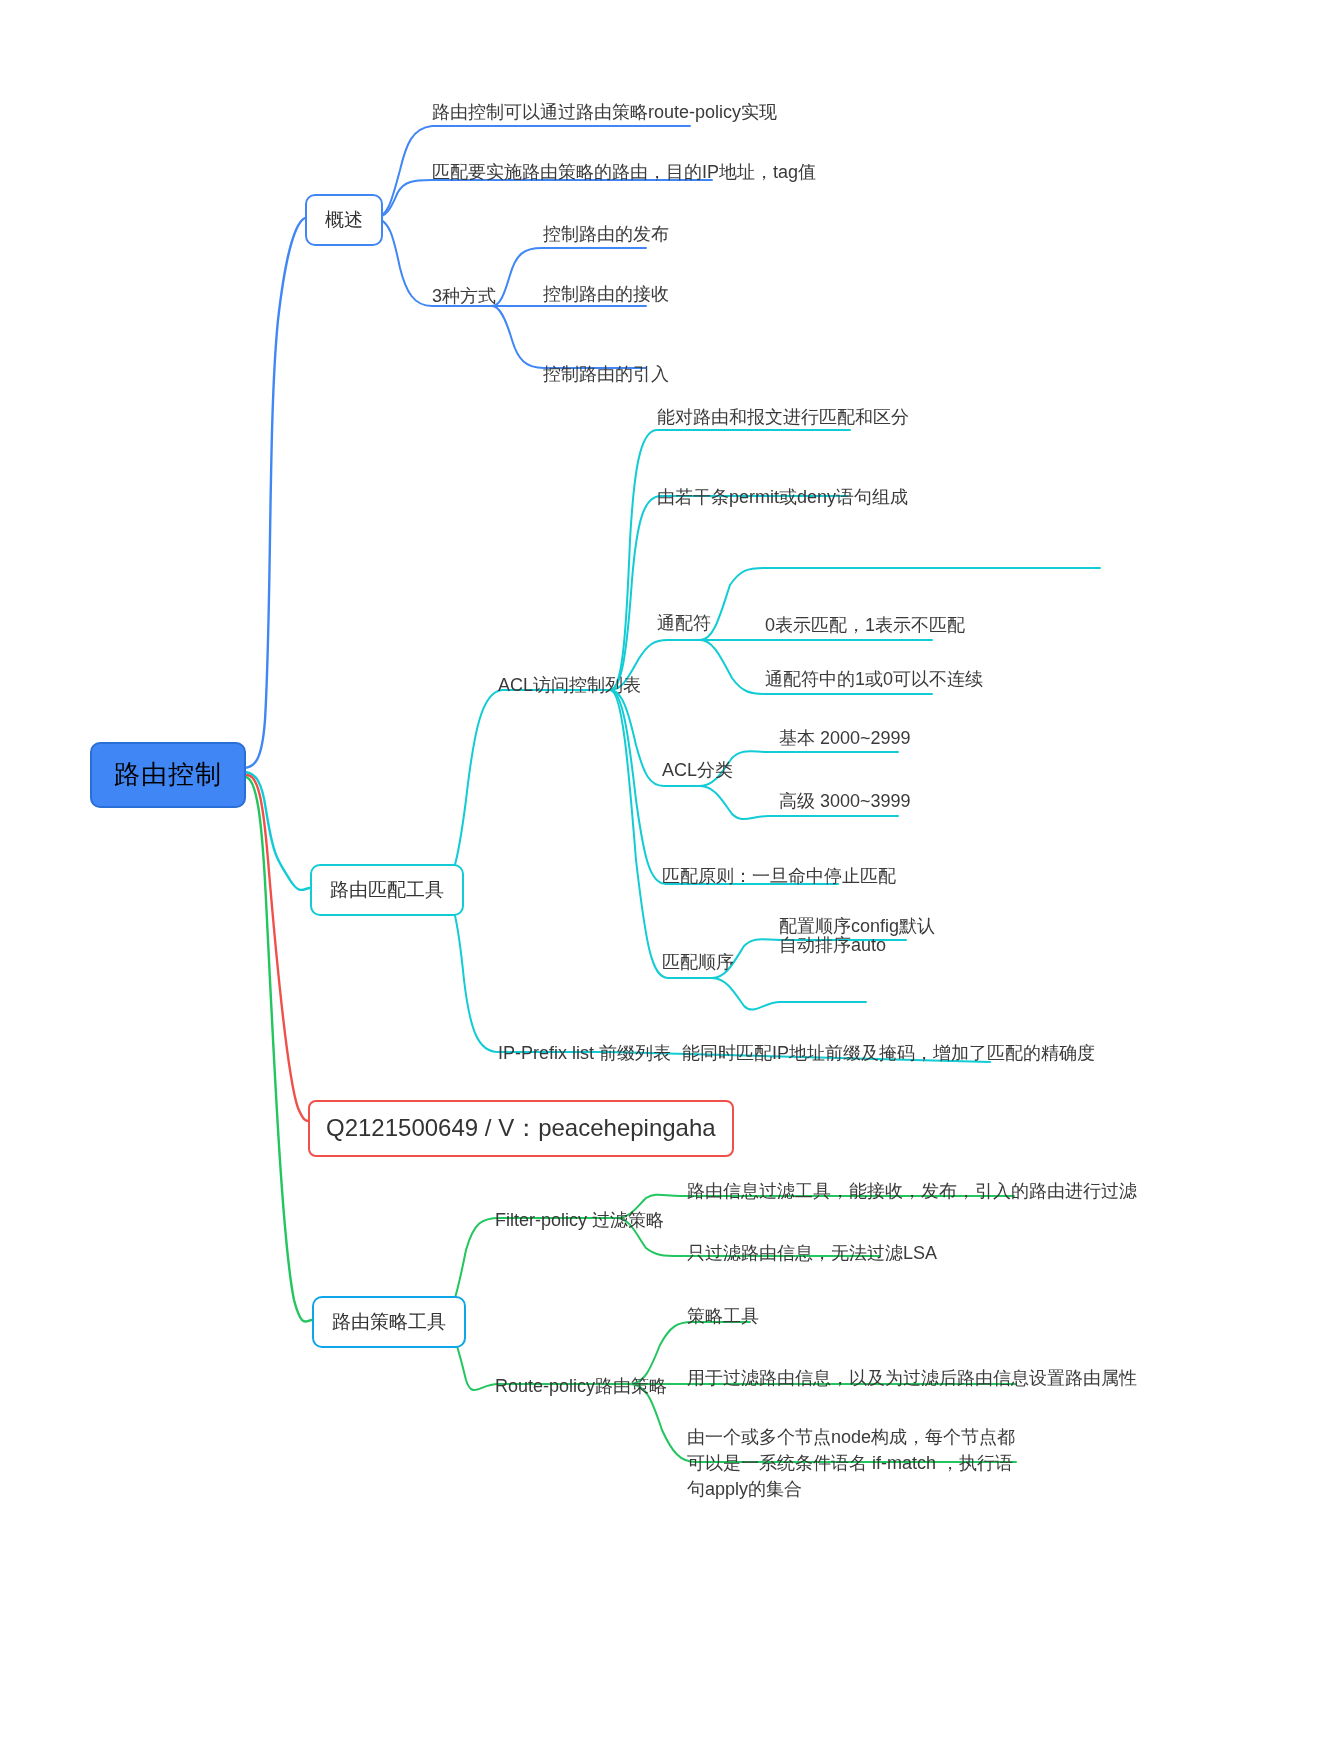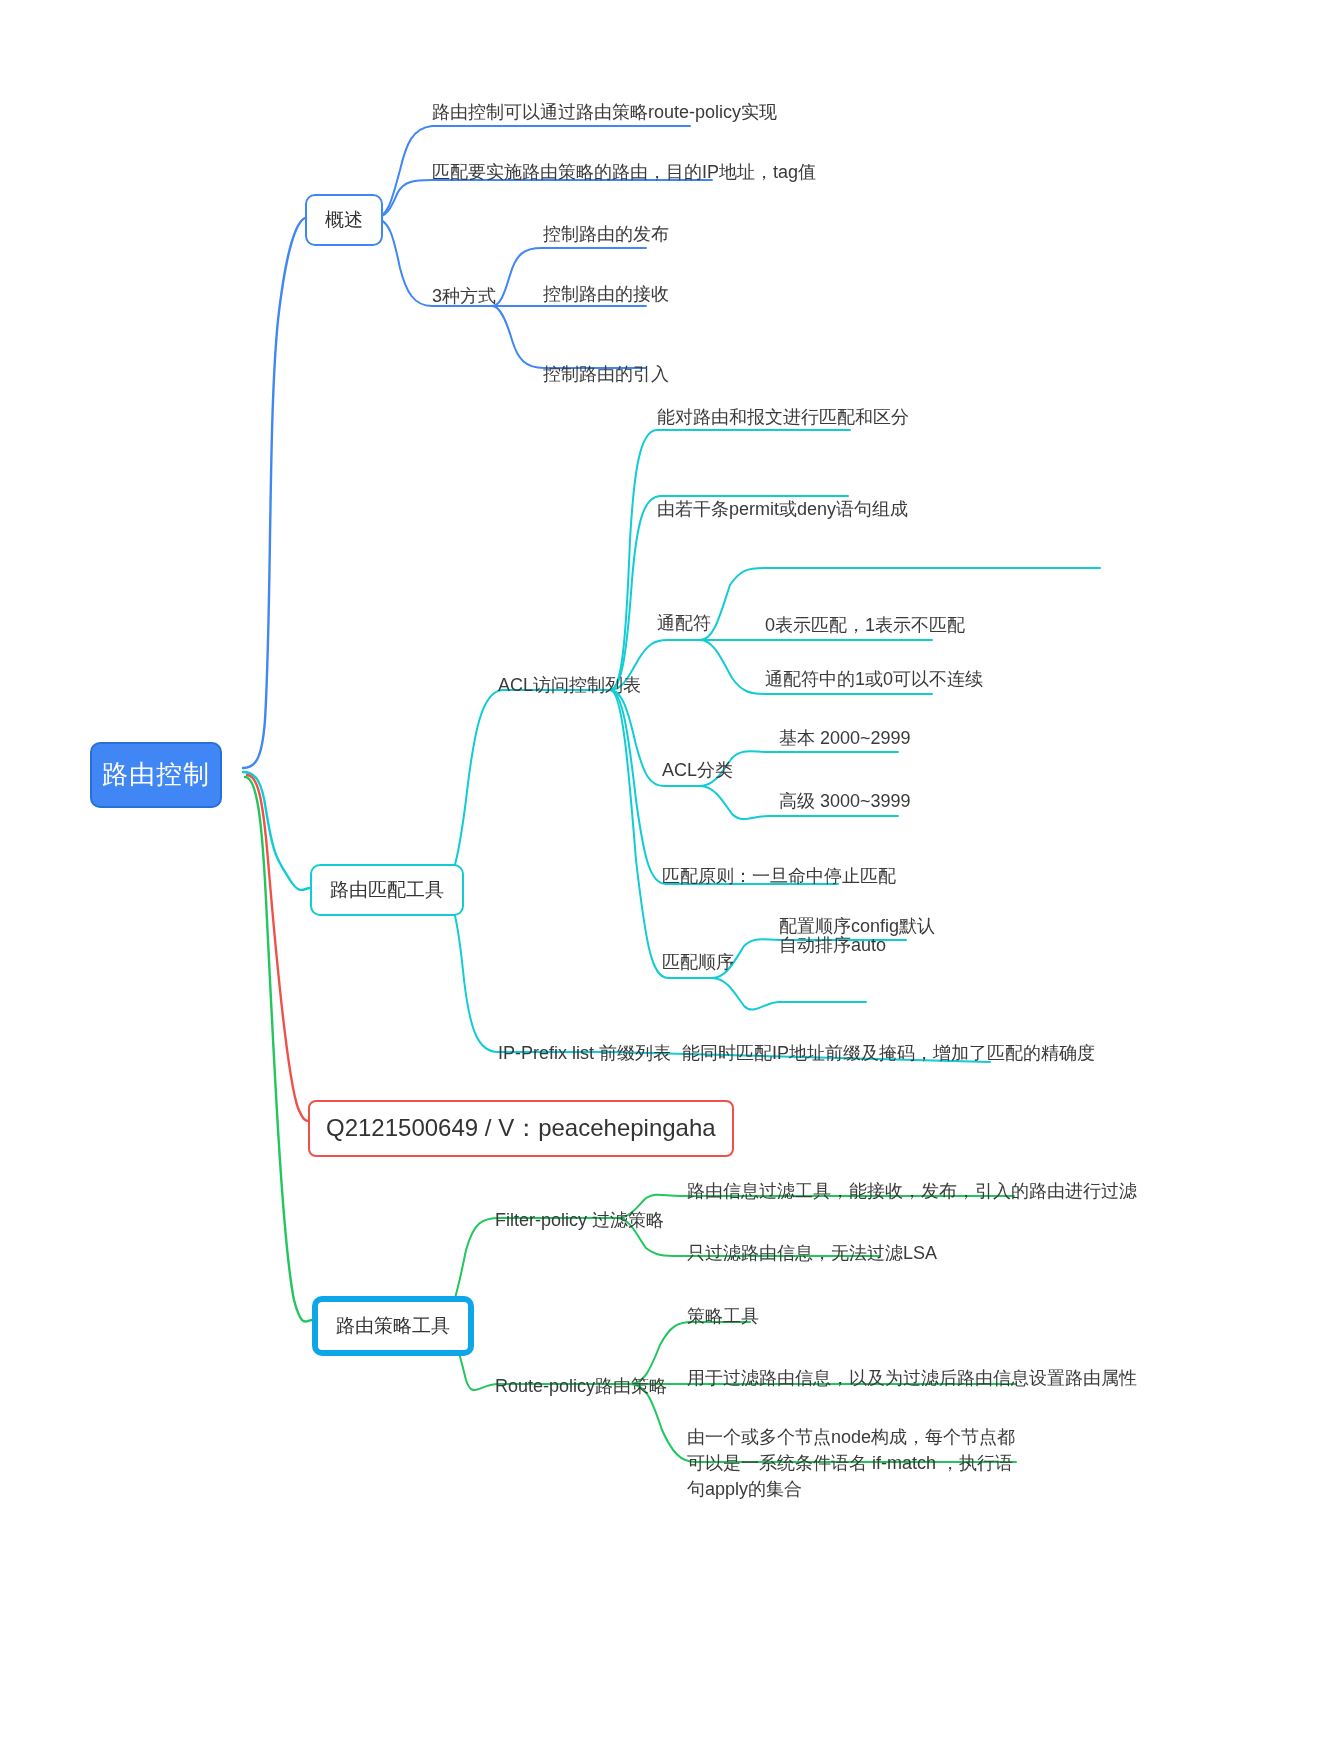--- a/index.html
+++ b/index.html
@@ -25,38 +25,38 @@
     position: absolute;
     white-space: pre-wrap;
     color: #333333;
     line-height: 1.45;
   }
   
   .root-node {
     background: #4086f4;
     border: 2px solid #2a6fd8;
     border-radius: 10px;
-    color: #ffffff;
+    color: #000000;
     font-size: 26px;
-    padding: 12px 10px;
+    padding: 12px 22px;
     text-align: center;
     letter-spacing: 1px;
   }
   
   .l1-node {
     background: #ffffff;
     border-radius: 10px;
     font-size: 19px;
     padding: 10px 18px;
     text-align: center;
     color: #333;
   }
   .l1-blue   { border: 2px solid #4086f4; }
   .l1-cyan   { border: 2px solid #11ccd4; }
-  .l1-green  { border: 6px solid #0ea5e9; }
+  .l1-green  { border: 2px solid #0ea5e9; }
   
   .note-node {
     background: #ffffff;
     border: 2px solid #f0504a;
     border-radius: 8px;
     font-size: 24px;
     padding: 9px 16px;
     color: #333;
   }
   
@@ -136,21 +136,21 @@
 
   <div class="node t-node" style="left:543px; top:221px;">控制路由的发布</div>
   <div class="node t-node" style="left:543px; top:281px;">控制路由的接收</div>
   <div class="node t-node" style="left:543px; top:361px;text-align:right;">控制路由的引入</div>
 
   <div class="node l1-node l1-cyan" style="left:310px; top:864px;">路由匹配工具</div>
 
   <div class="node t-node" style="left:498px; top:672px;">ACL访问控制列表</div>
 
   <div class="node t-node" style="left:657px; top:404px;">能对路由和报文进行匹配和区分</div>
-  <div class="node t-node" style="left:657px; top:496px;">由若干条permit或deny语句组成</div>
+  <div class="node t-node" style="left:657px; top:484px;">由若干条permit或deny语句组成</div>
 
   <div class="node t-node" style="left:657px; top:610px;">通配符</div>
   <div class="node t-node" style="left:765px; top:612px;">0表示匹配，1表示不匹配</div>
   <div class="node t-node" style="left:765px; top:666px;">通配符中的1或0可以不连续</div>
 
   <div class="node t-node" style="left:662px; top:757px;">ACL分类</div>
   <div class="node t-node" style="left:779px; top:725px;">基本 2000~2999</div>
   <div class="node t-node" style="left:779px; top:788px;">高级 3000~3999</div>
 
   <div class="node t-node" style="left:662px; top:847px;margin-top:16px;">匹配原则：一旦命中停止匹配</div>

